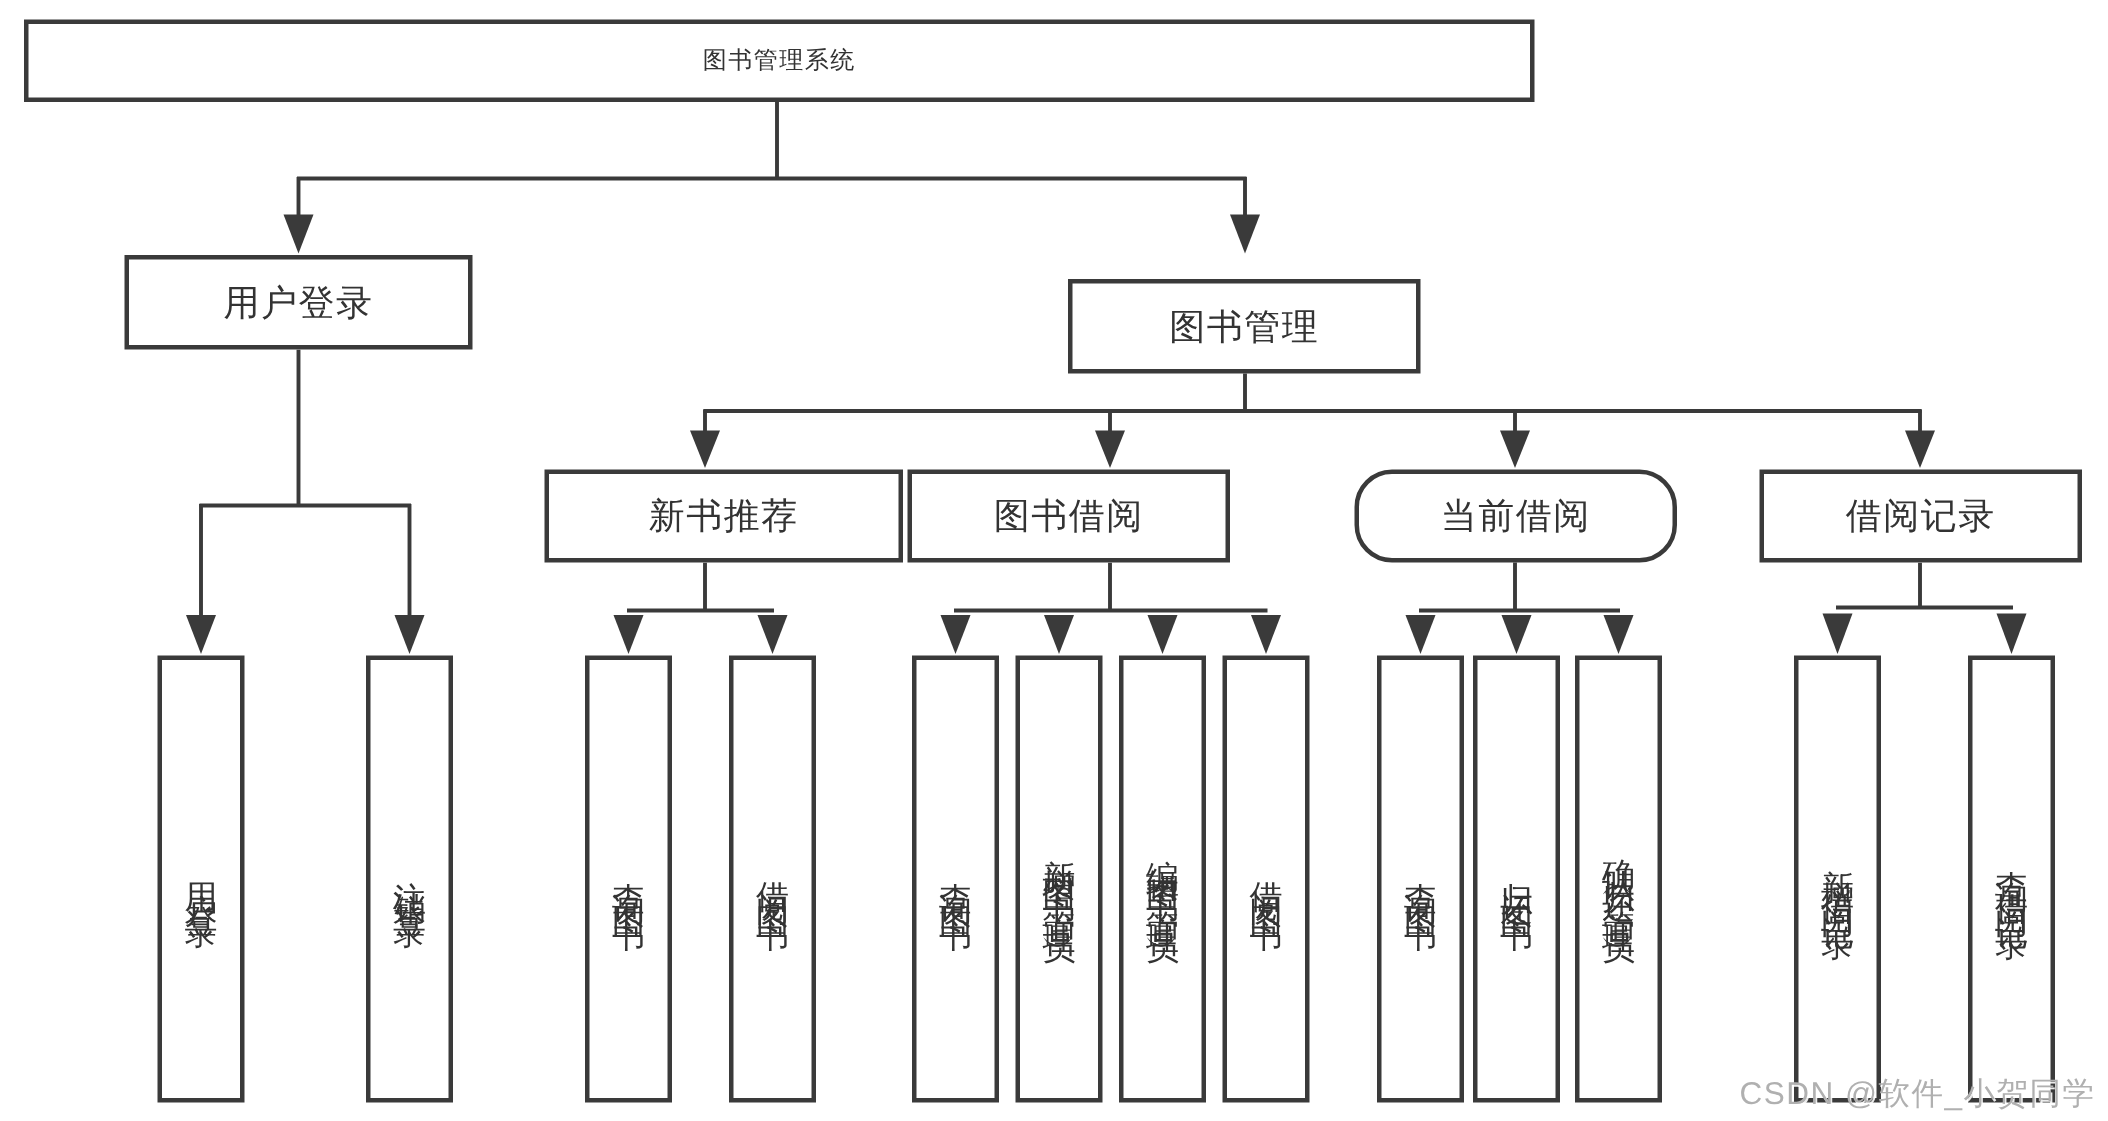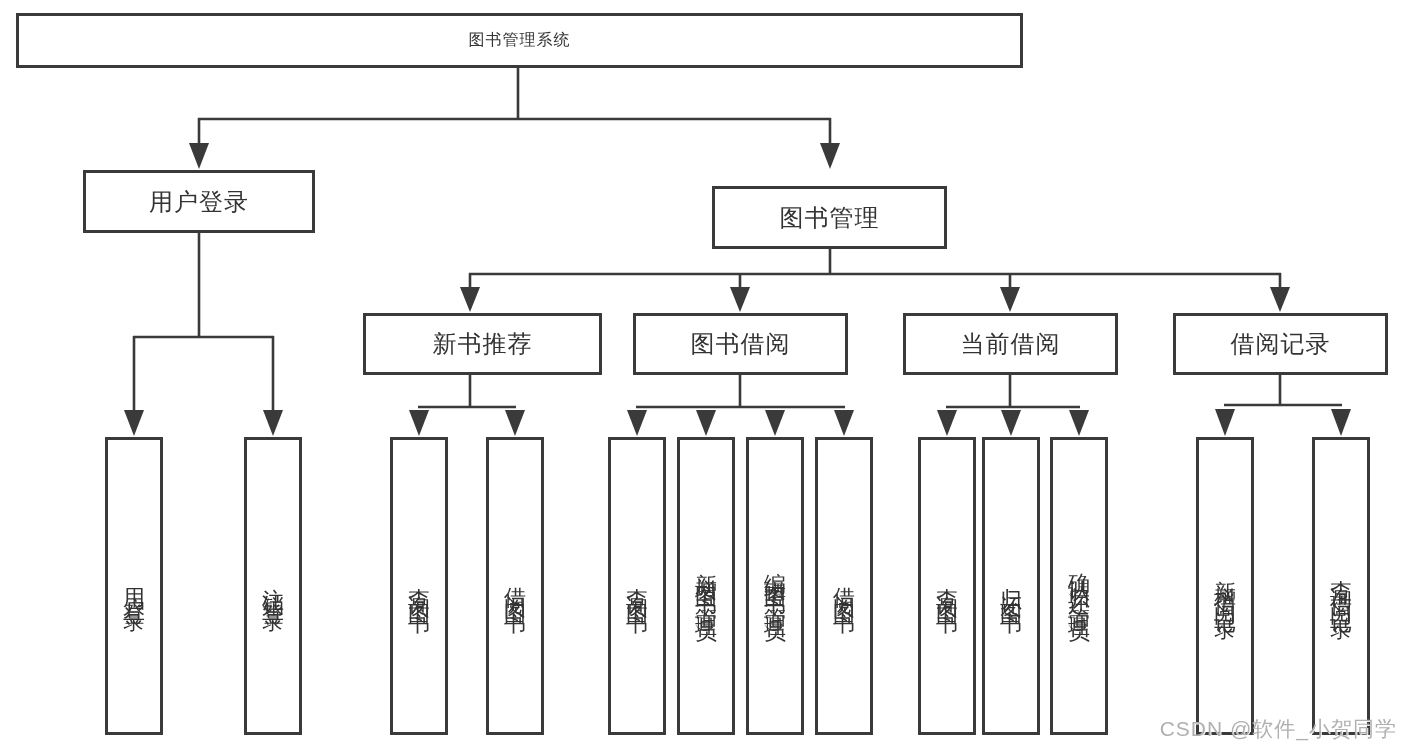--- a/index.html
+++ b/index.html
@@ -61,22 +61,22 @@
     white-space: nowrap;
     letter-spacing: 1px;
   }
 
   
   #n-root   { left: 16px;  top: 13px;  width: 1007px; height: 55px; }
   #n-login  { left: 83px;  top: 170px; width: 232px;  height: 63px; }
   #n-mgmt   { left: 712px; top: 170px; width: 235px;  height: 63px; margin-top: 16px; }
 
   #g-recommend { left: 363px;  top: 313px; width: 239px; height: 62px; }
-  #g-borrow    { left: 633px;  top: 313px; width: 215px; height: 62px; }
-  #g-current   { left: 903px;  top: 313px; width: 215px; height: 62px; }
+  #g-borrow    { left: 605px;  top: 313px; width: 215px; height: 62px; }
+  #g-current   { left: 903px;  top: 313px; width: 215px; height: 62px; border-radius: 25px; }
   #g-records   { left: 1173px; top: 313px; width: 215px; height: 62px; }
 
   .leaf { top: 437px; width: 58px; height: 298px; }
   #l-login-1 { left: 105px; }
   #l-login-2 { left: 244px; }
   #l-rec-1   { left: 390px; }
   #l-rec-2   { left: 486px; }
   #l-bor-1   { left: 608px; }
   #l-bor-2   { left: 677px; }
   #l-bor-3   { left: 746px; }

